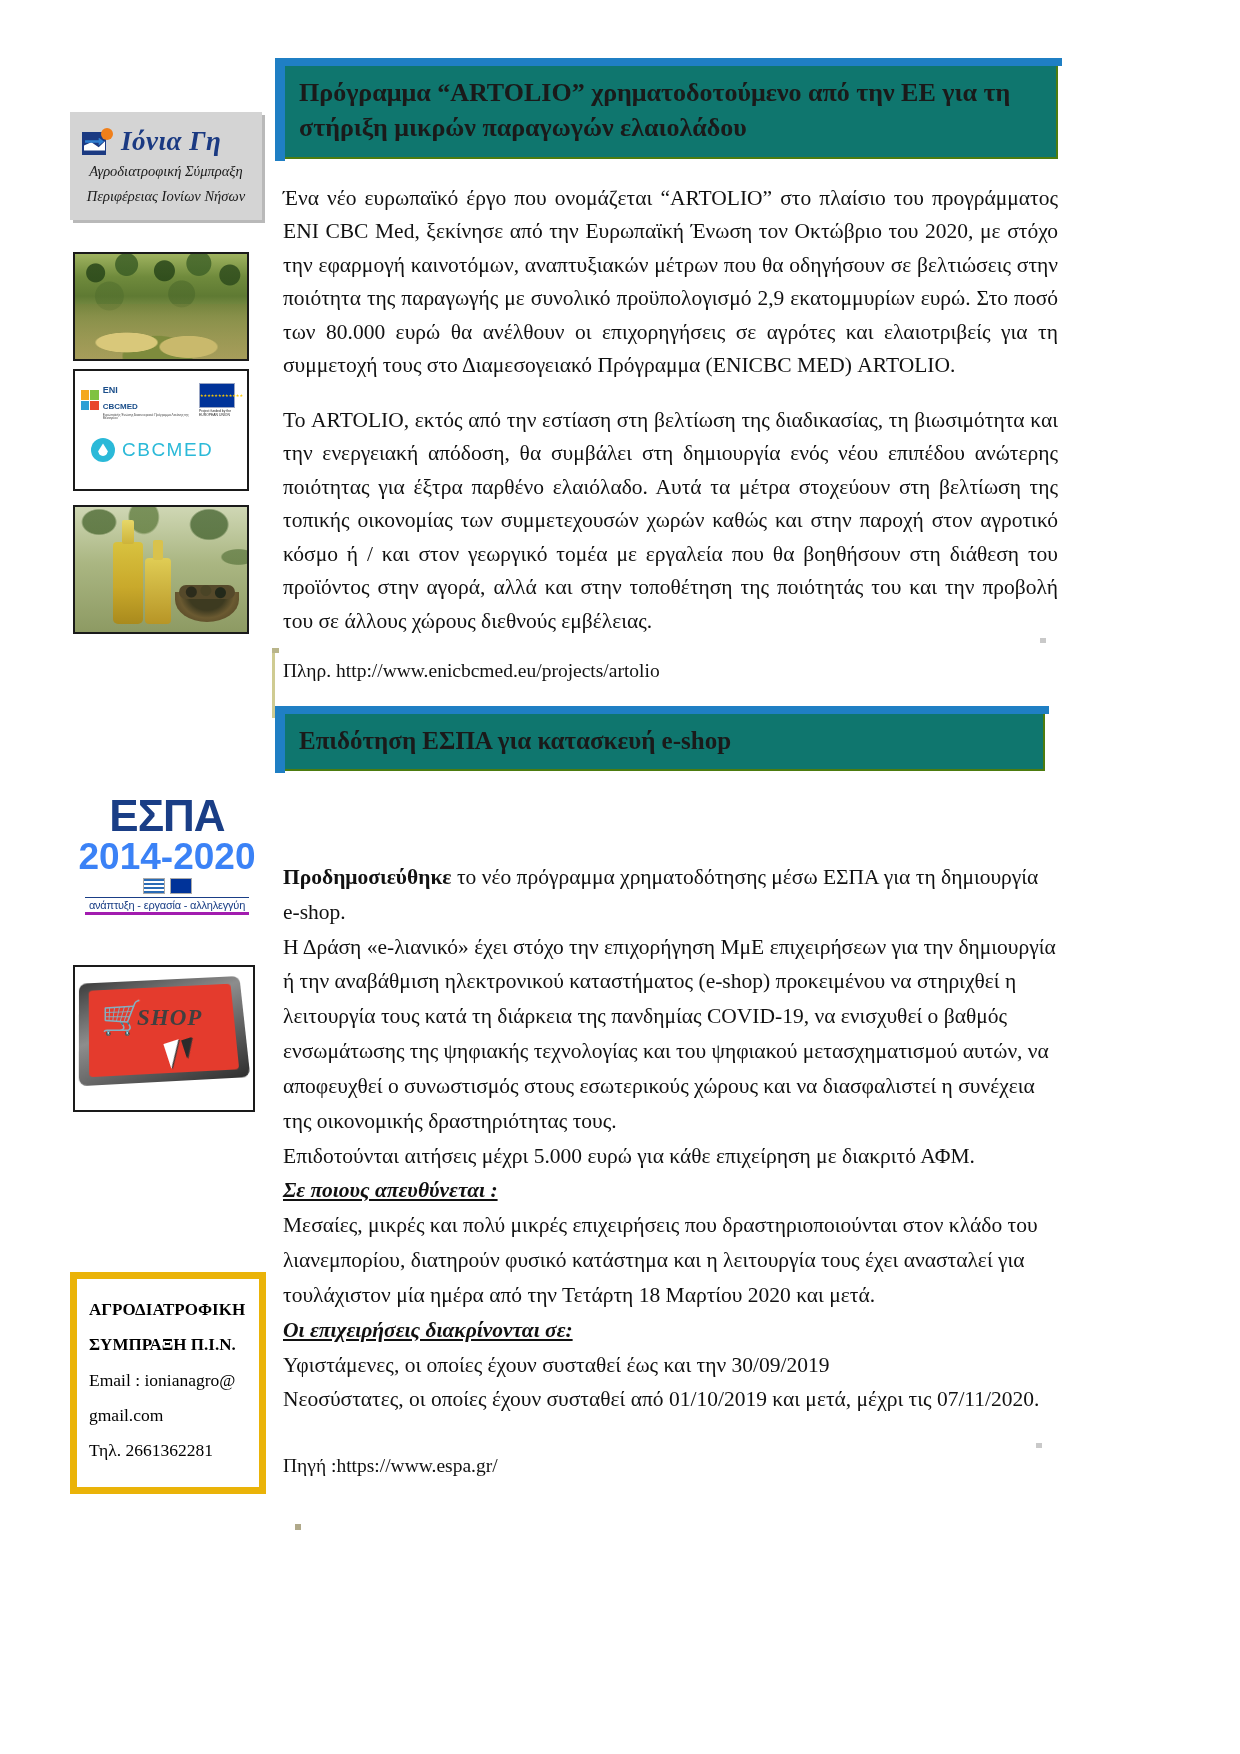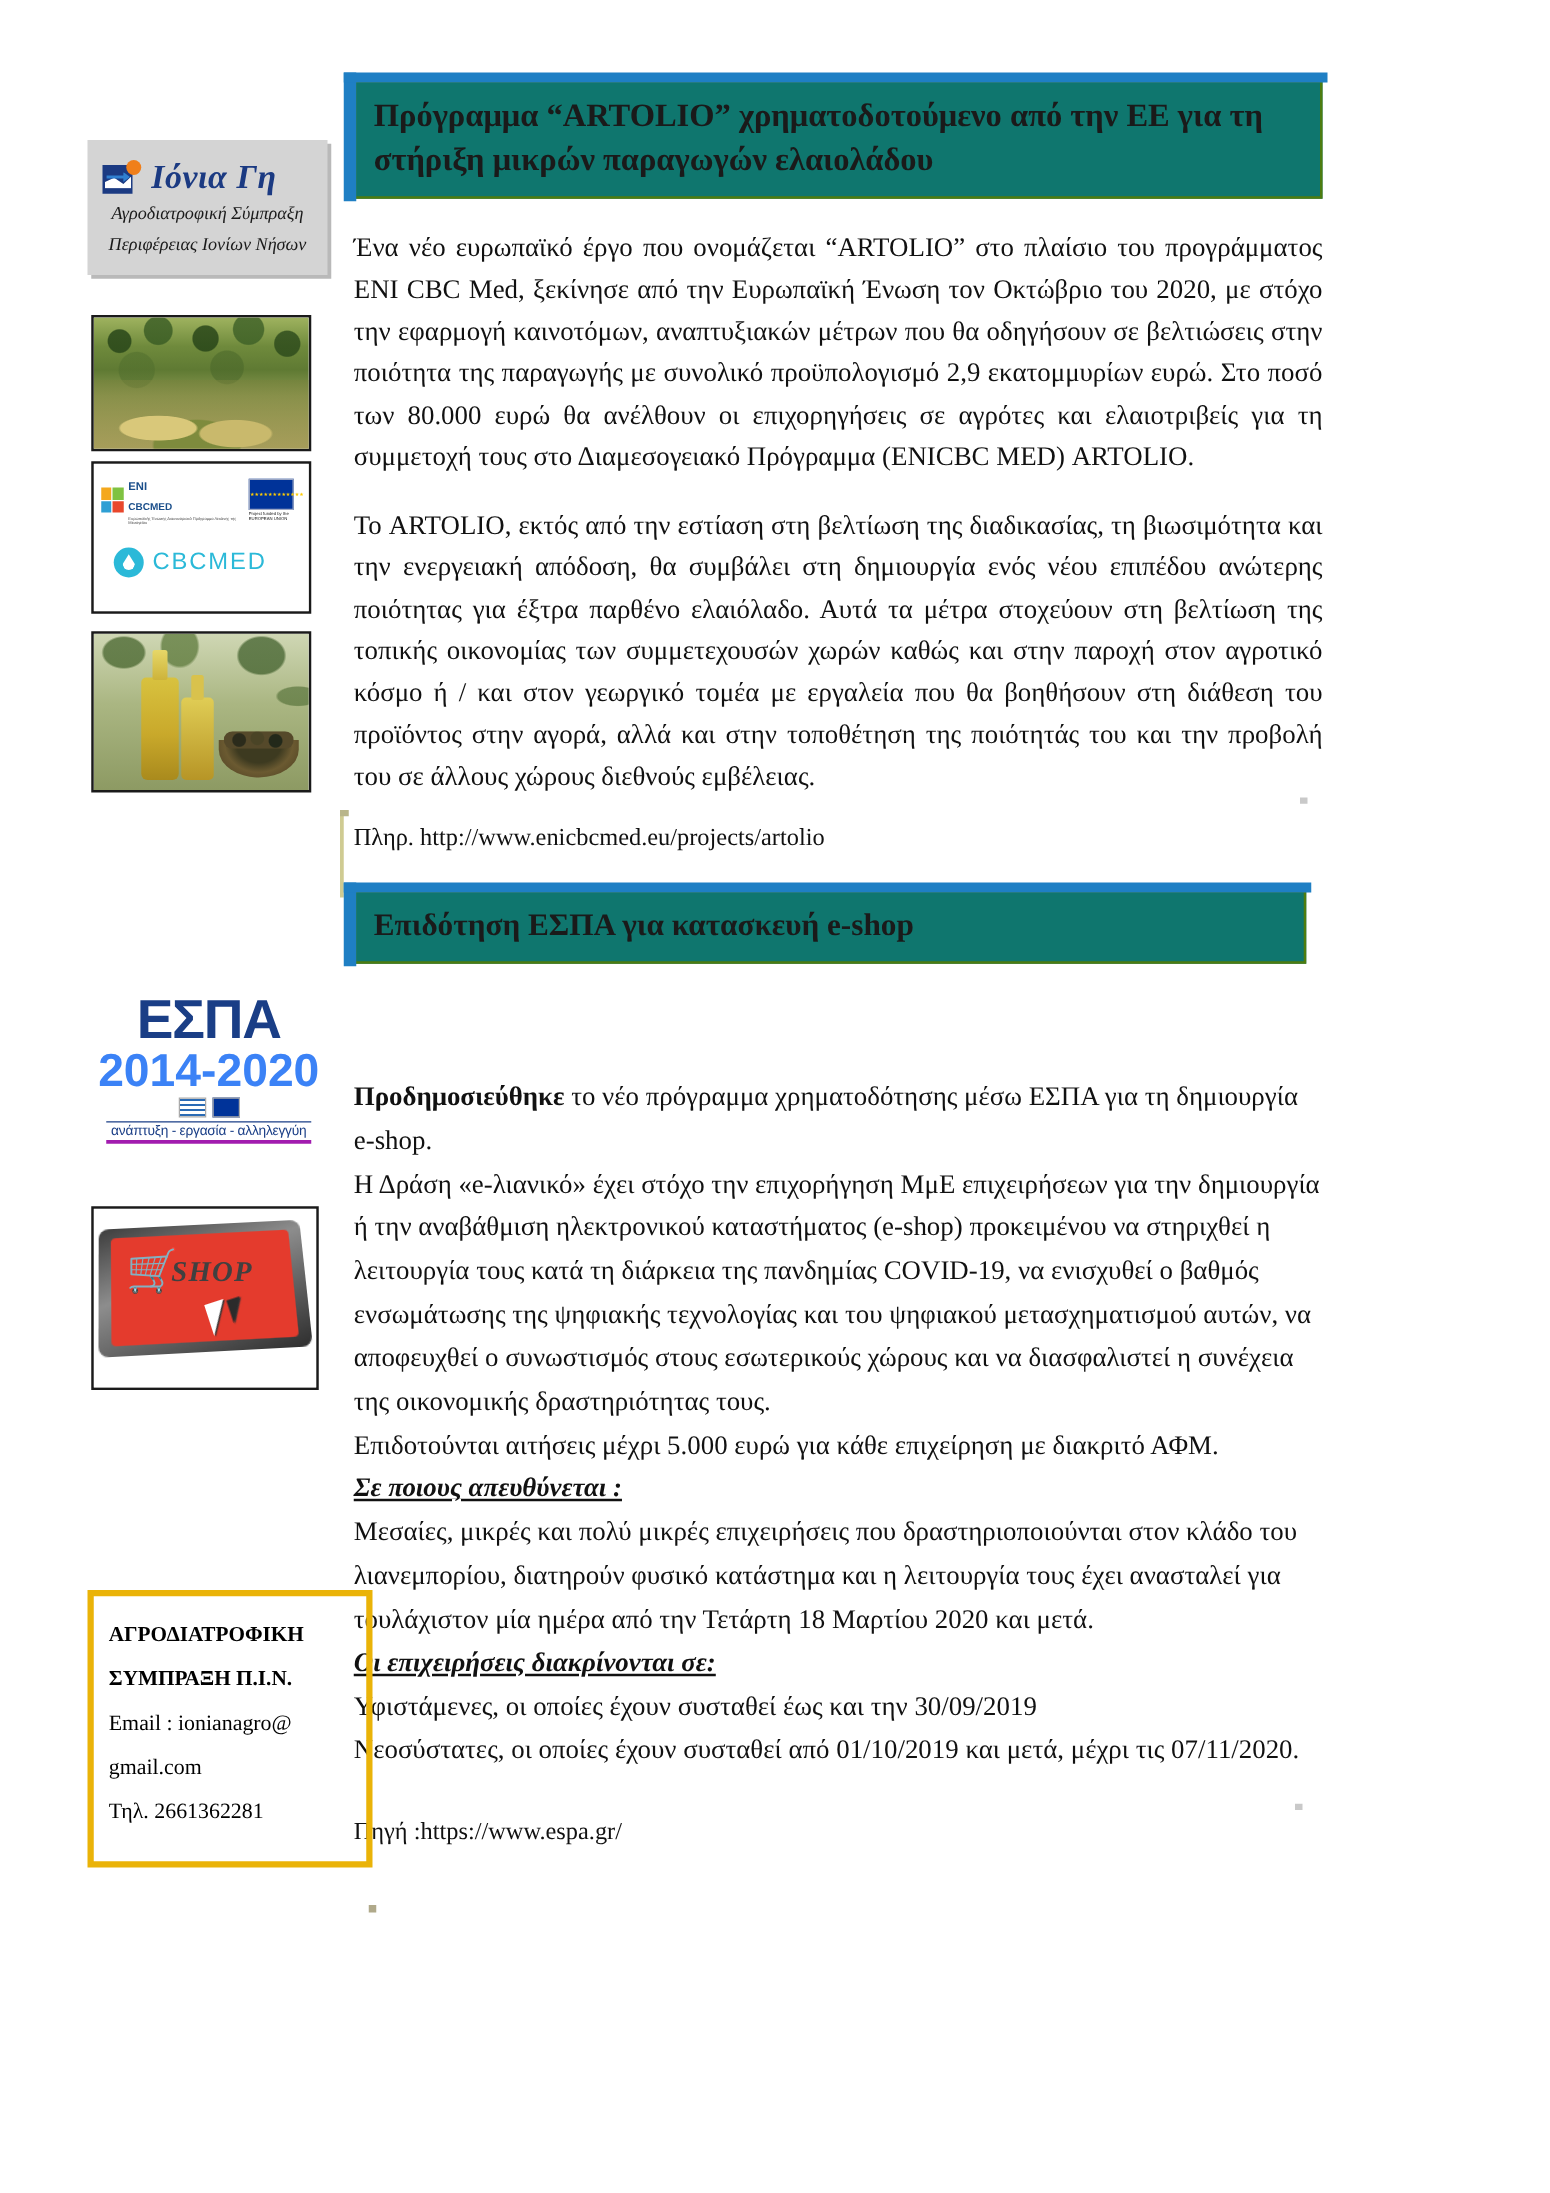--- a/index.html
+++ b/index.html
@@ -408,23 +408,23 @@
     left: 2px; top: 2px;
     border-left: 11px solid #2b2b2b;
     border-bottom: 19px solid transparent;
   }
 
   
   .contact-box {
     position: absolute;
     left: 70px;
     top: 1272px;
-    width: 228px;
+    width: 196px;
     height: 222px;
-    border: 5px solid #eab308;
+    border: 7px solid #eab308;
     box-sizing: border-box;
     padding: 14px 12px 0 12px;
     font-size: 17.5px;
     line-height: 2.0;
   }
   .contact-box .bold {
     font-weight: bold;
     font-size: 17px;
     line-height: 2.05;
   }

